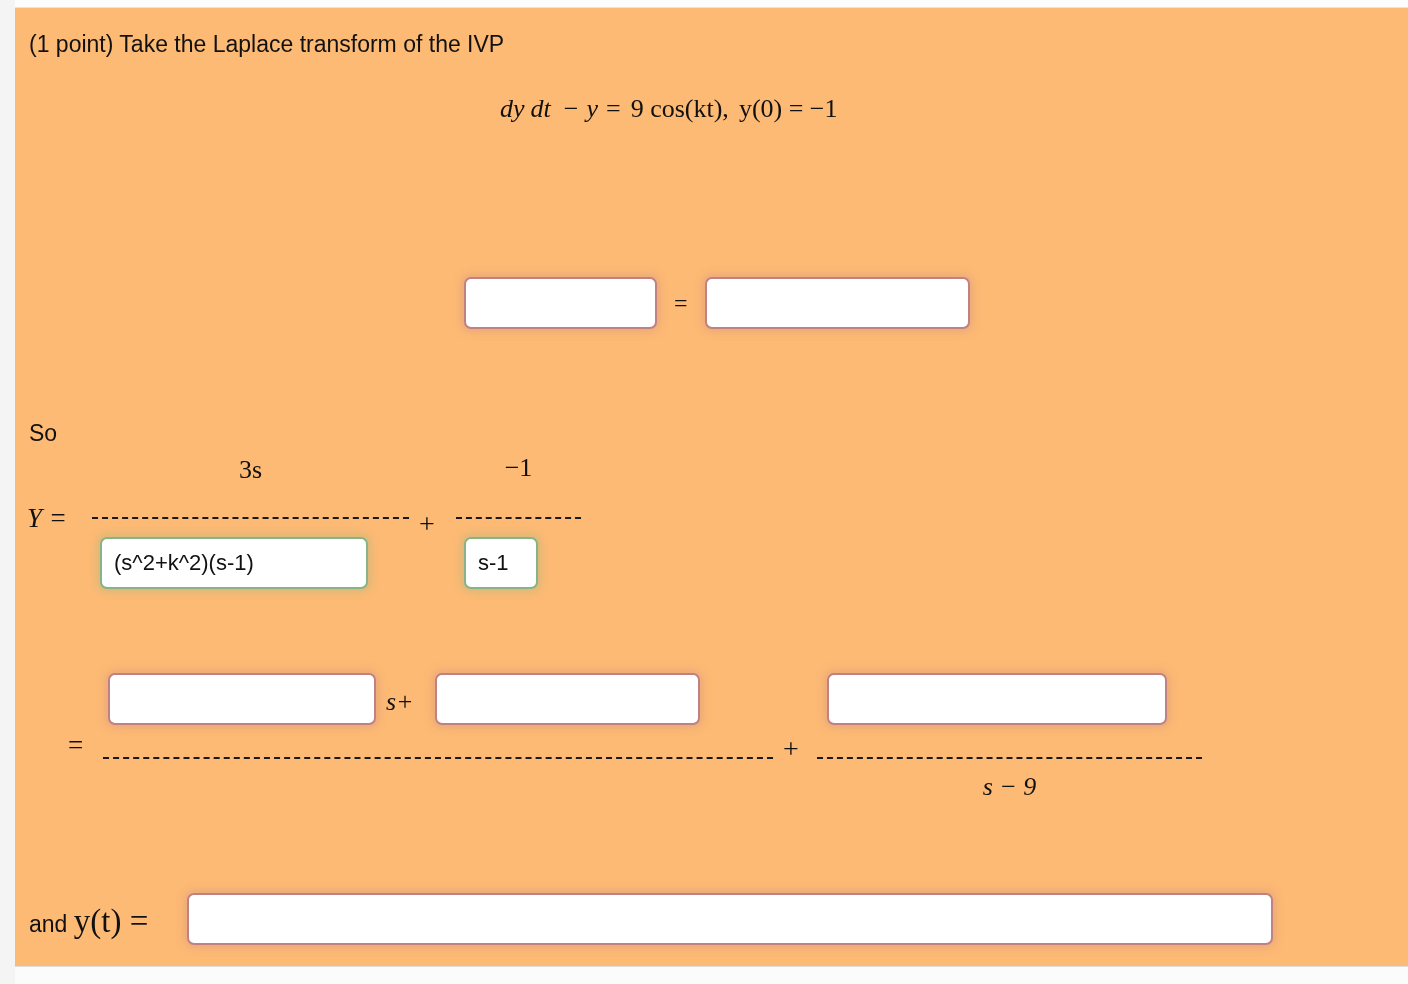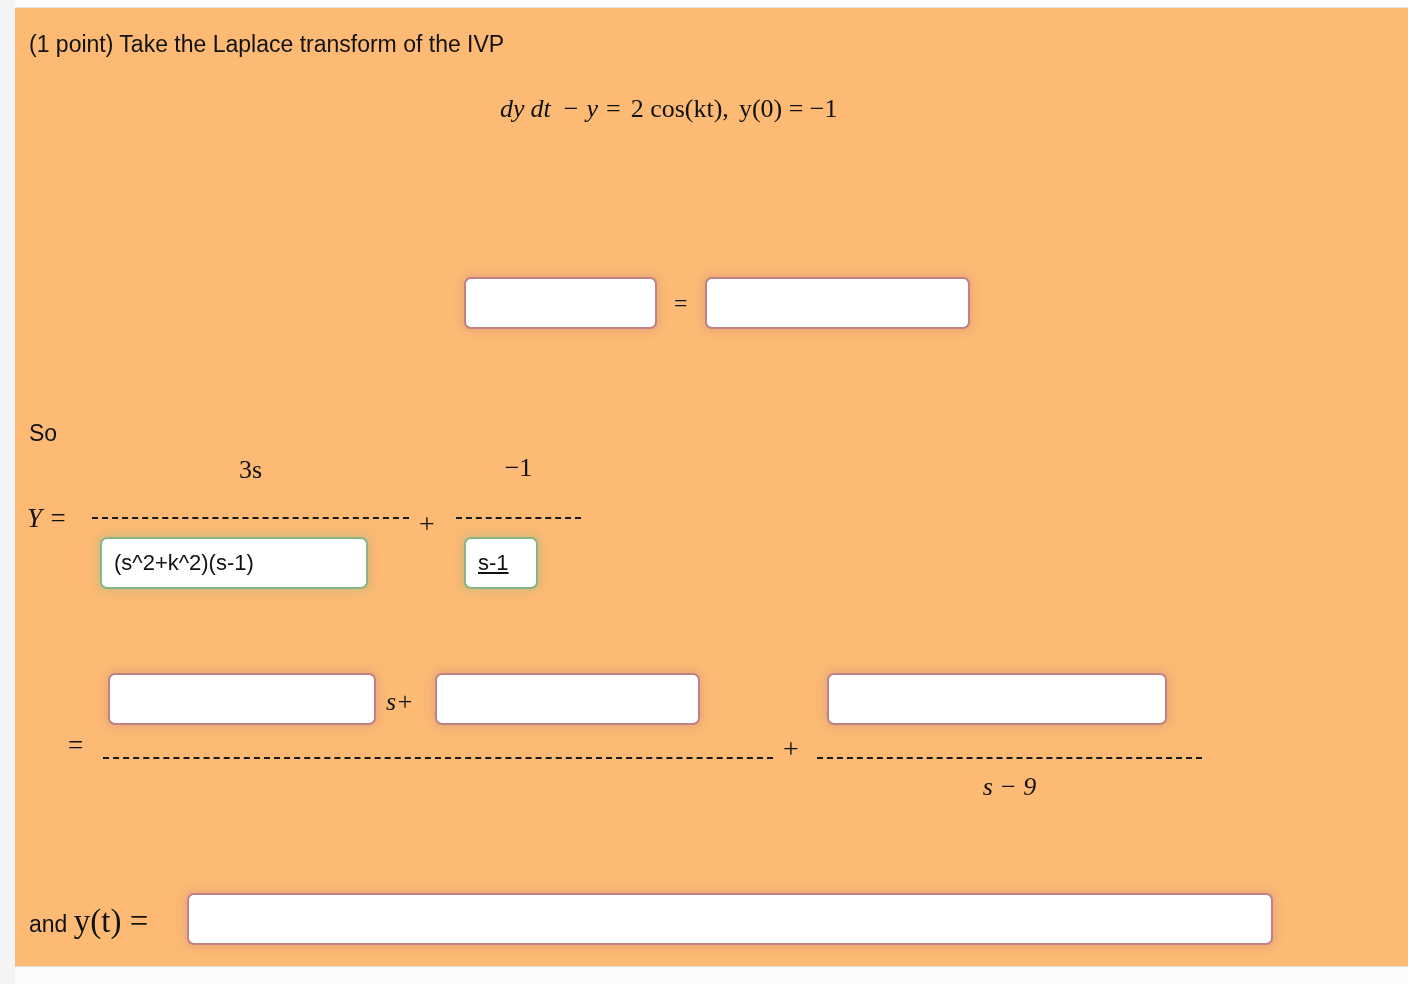--- a/index.html
+++ b/index.html
@@ -199,21 +199,21 @@
   }
   .bar-m1 {
     position: absolute;
     left: 441px; top: 517px;
     width: 125px;
     border-top: 2.5px dashed #1a1a1a;
   }
   .den-m1 {
     position: absolute;
     left: 449px; top: 537px;
-    width: 74px; height: 52px; text-decoration: underline;
+    width: 74px; height: 52px;
   }
 
   
   .eq2 {
     position: absolute;
     left: 53px; top: 730px;
     font-size: 27px;
     font-family: "Liberation Serif", serif;
   }
 
@@ -308,21 +308,21 @@
 
   <div class="ode">
     <span class="frac-inline">
       <span class="num">dy</span>
       <span class="bar"></span>
       <span class="den">dt</span>
     </span>
     <span class="op">−</span>
     <span class="it">y</span>
     <span class="op">=</span>
-    <span class="up" style="margin-left:2px">2 cos(kt),</span>
+    <span class="up" style="margin-left:2px">9 cos(kt),</span>
     <span class="up" style="margin-left:10px">y(0) = −1</span>
   </div>
 
 
   <input class="ansbox row1-box1" type="text" value="" style="">
   <div class="row1-eq">=</div>
   <input class="ansbox row1-box2" type="text" value="" style="">
 
   <div class="so sans">So</div>
 

